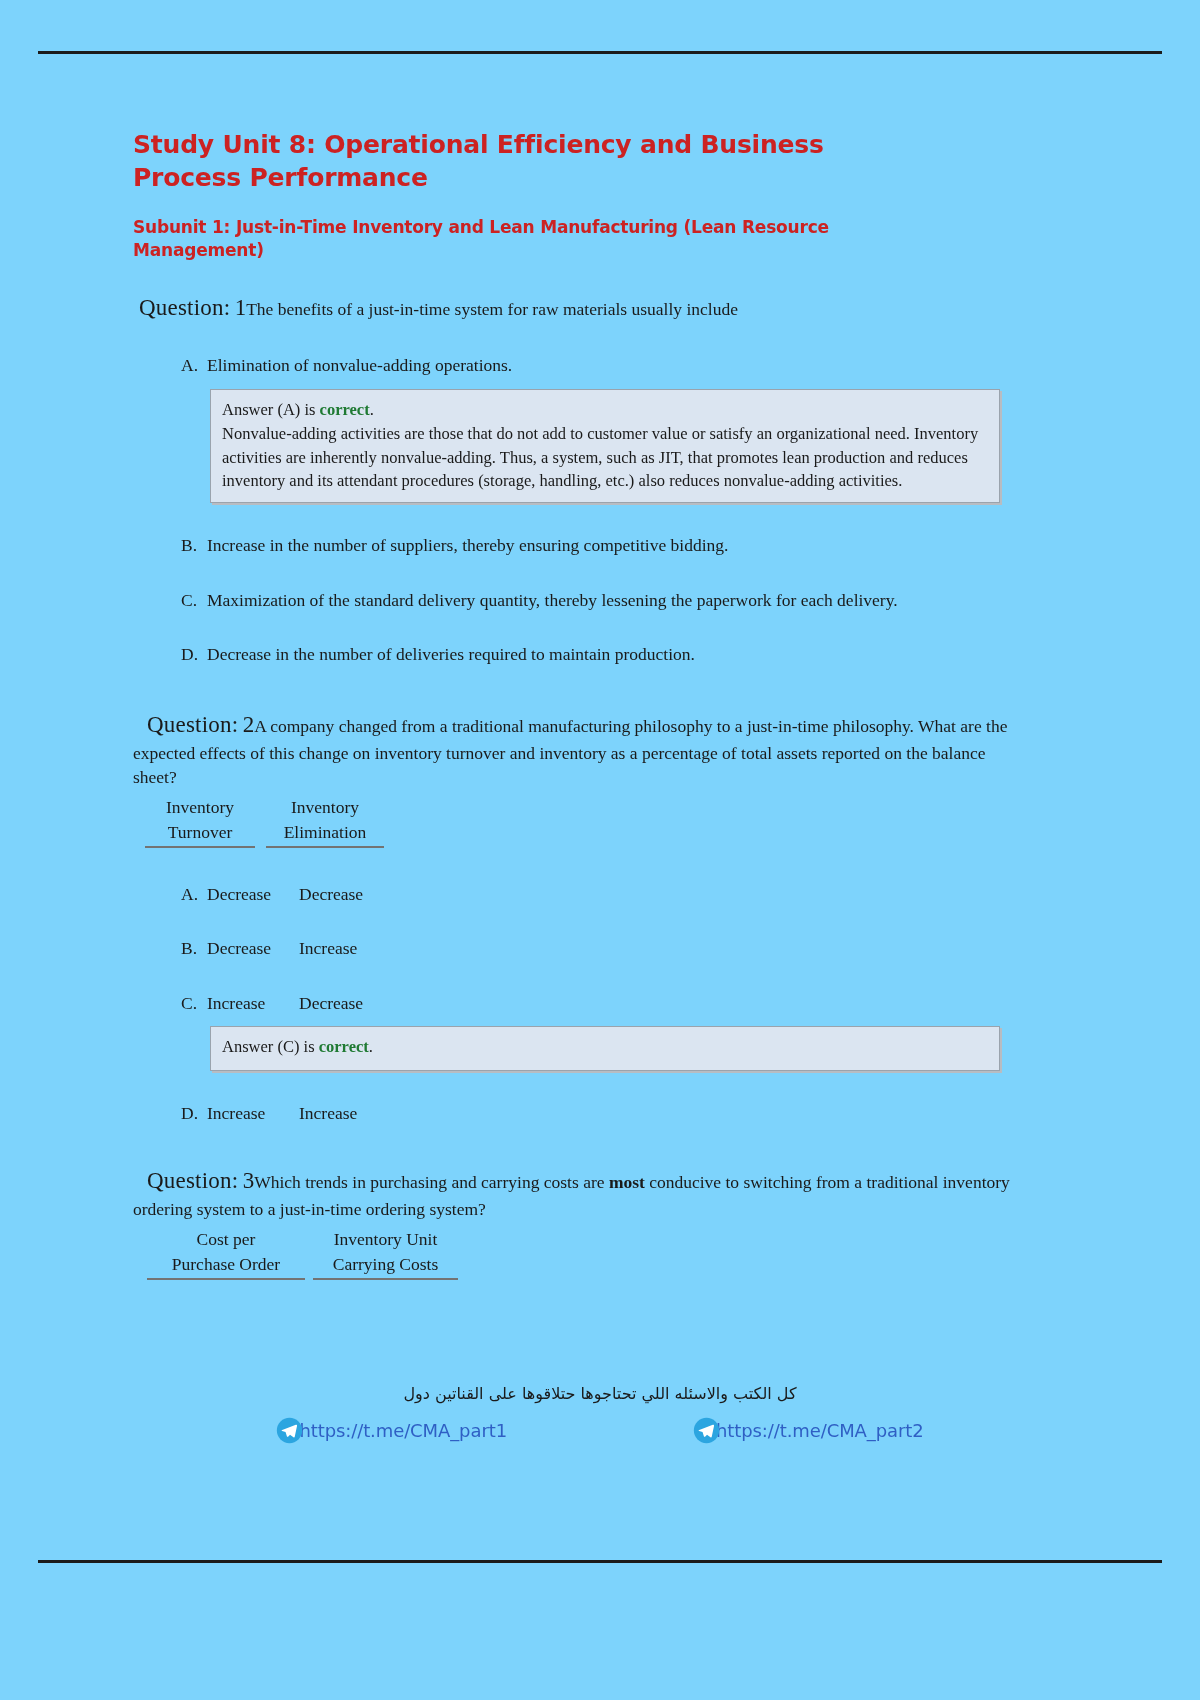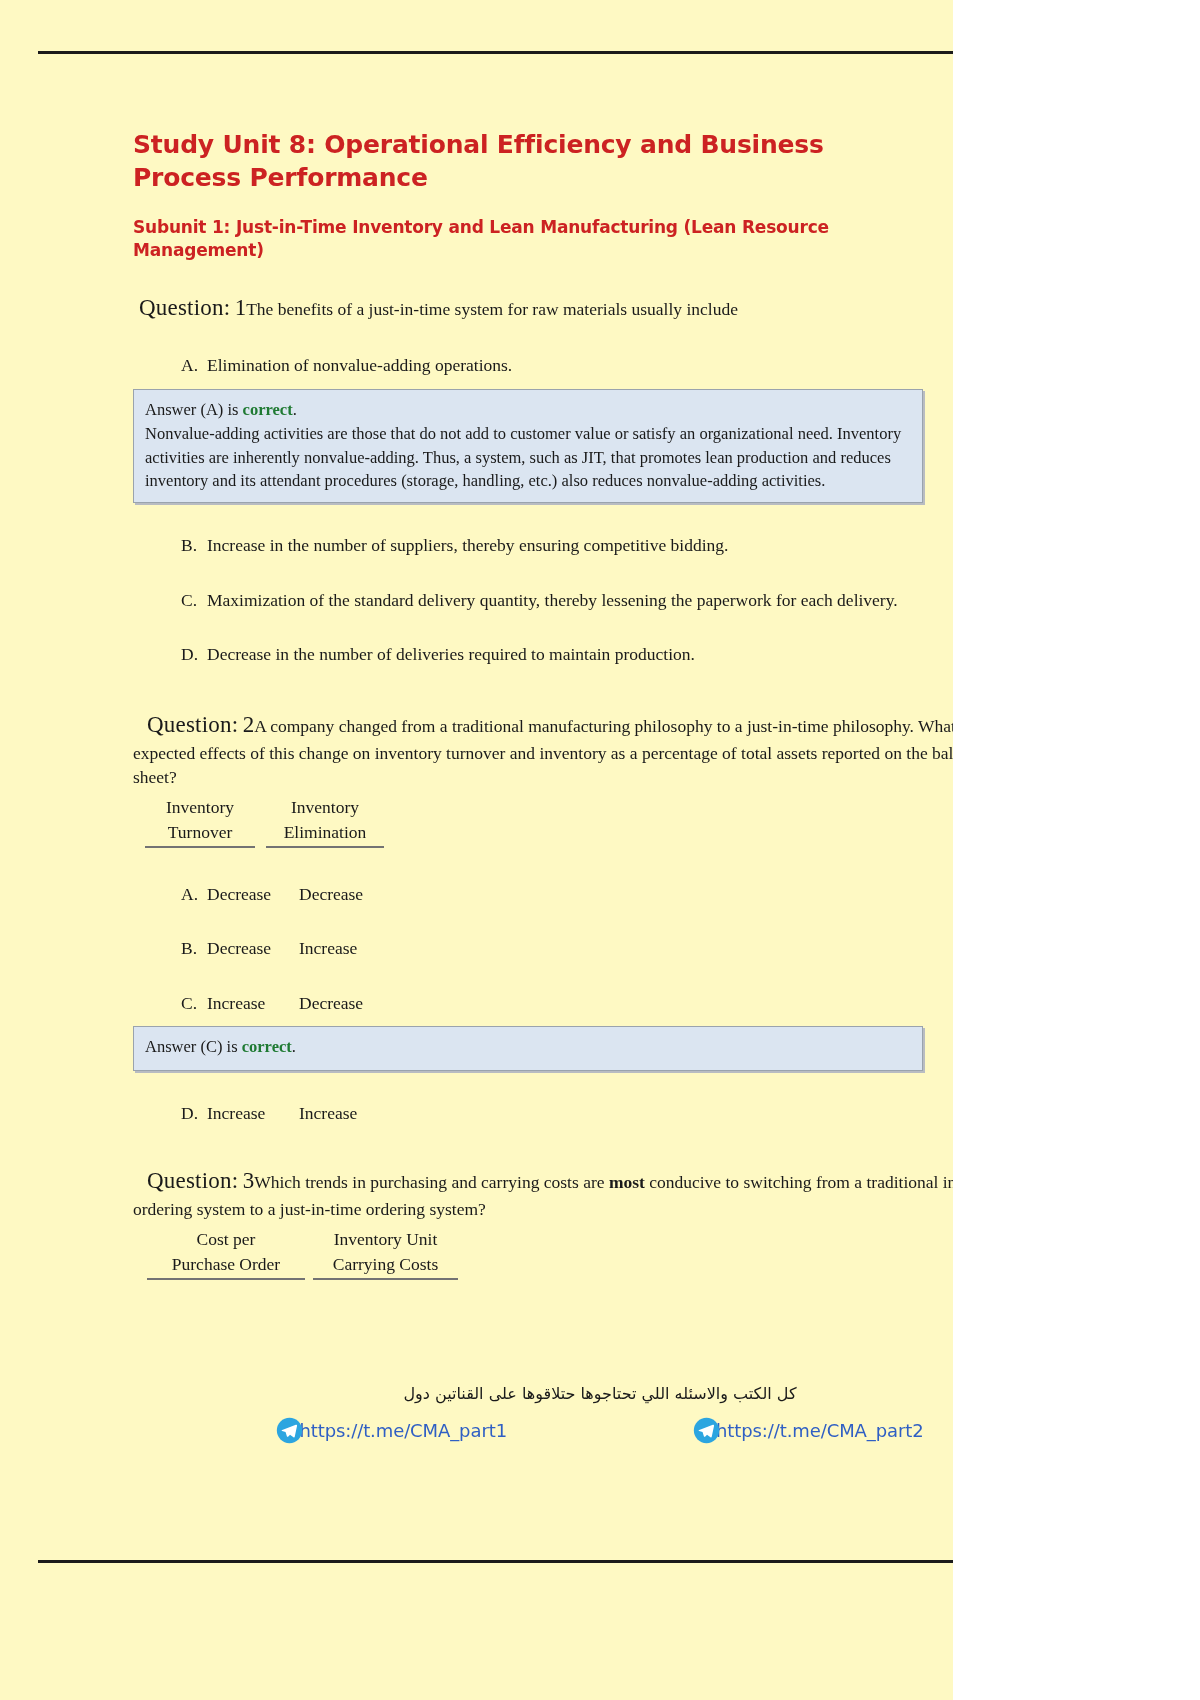--- a/index.html
+++ b/index.html
@@ -2,23 +2,23 @@
 <html><head>
 <meta charset="utf-8">
 <style>
   html, body {
     margin: 0;
     padding: 0;
     background: #ffffff;
   }
   .page {
     position: relative;
-    width: 953px;
+    width: 1200px;
     height: 1700px;
-    background: #fef9c3;
+    background: #7dd3fc;
     overflow: hidden;
     font-family: "Liberation Serif", "DejaVu Serif", serif;
     color: #1a1a1a;
   }
   .rule-top {
     position: absolute;
     left: 38px;
     top: 51px;
     width: 1124px;
     height: 0;
@@ -125,20 +125,21 @@
   }
   .choice.pair .text {
     display: flex;
   }
   .choice.pair .c1 { width: 92px; flex: 0 0 92px;}
   .choice.pair .c2 { flex: 0 0 auto;}
 
   
   .answer-box {
     margin-top: 11px;
+    margin-left: 77px;
     width: 790px;
     background: #dbe5f1;
     border: 1px solid #9aa3ad;
     box-shadow: 2px 2px 0 0 #b8bcc2;
     padding: 8px 11px 10px 11px;
     box-sizing: border-box;
     font-size: 16.5px;
     line-height: 1.42;
   }
   .answer-box .head {

